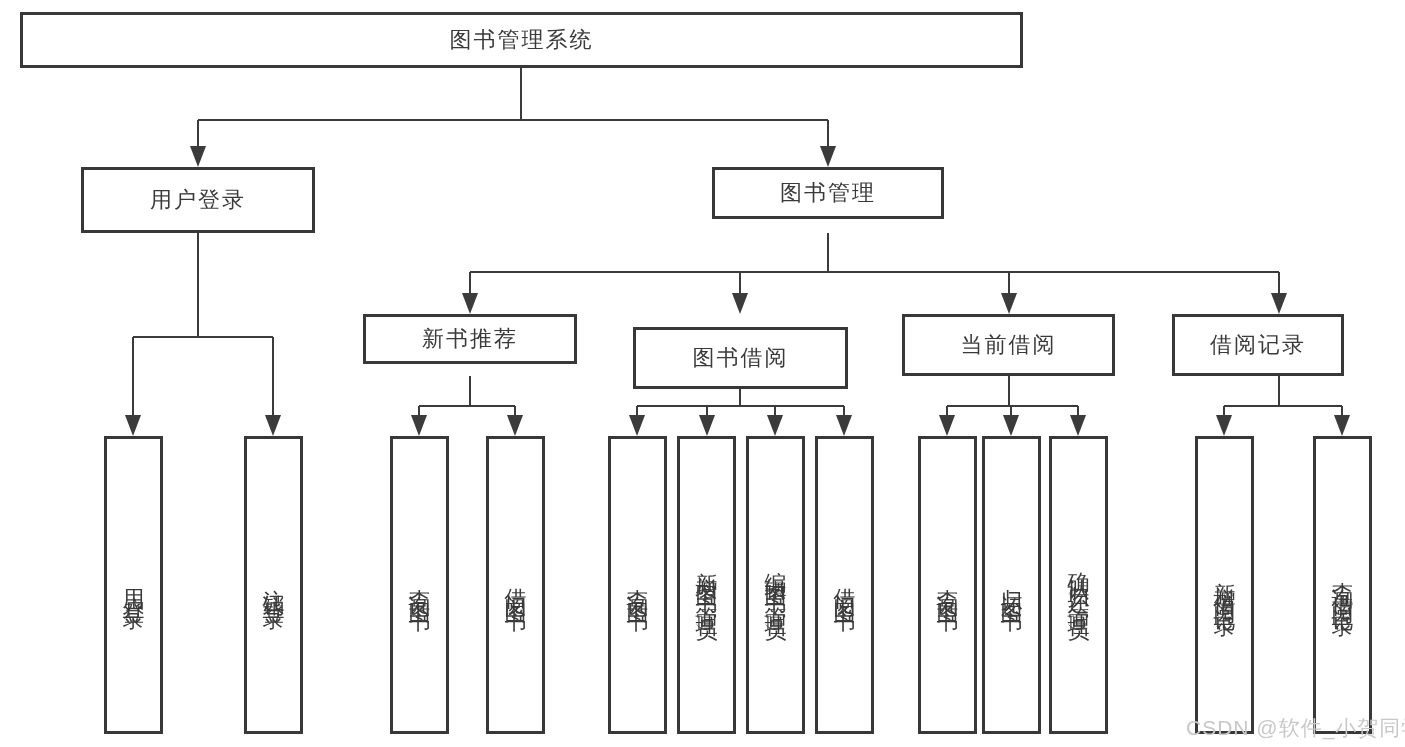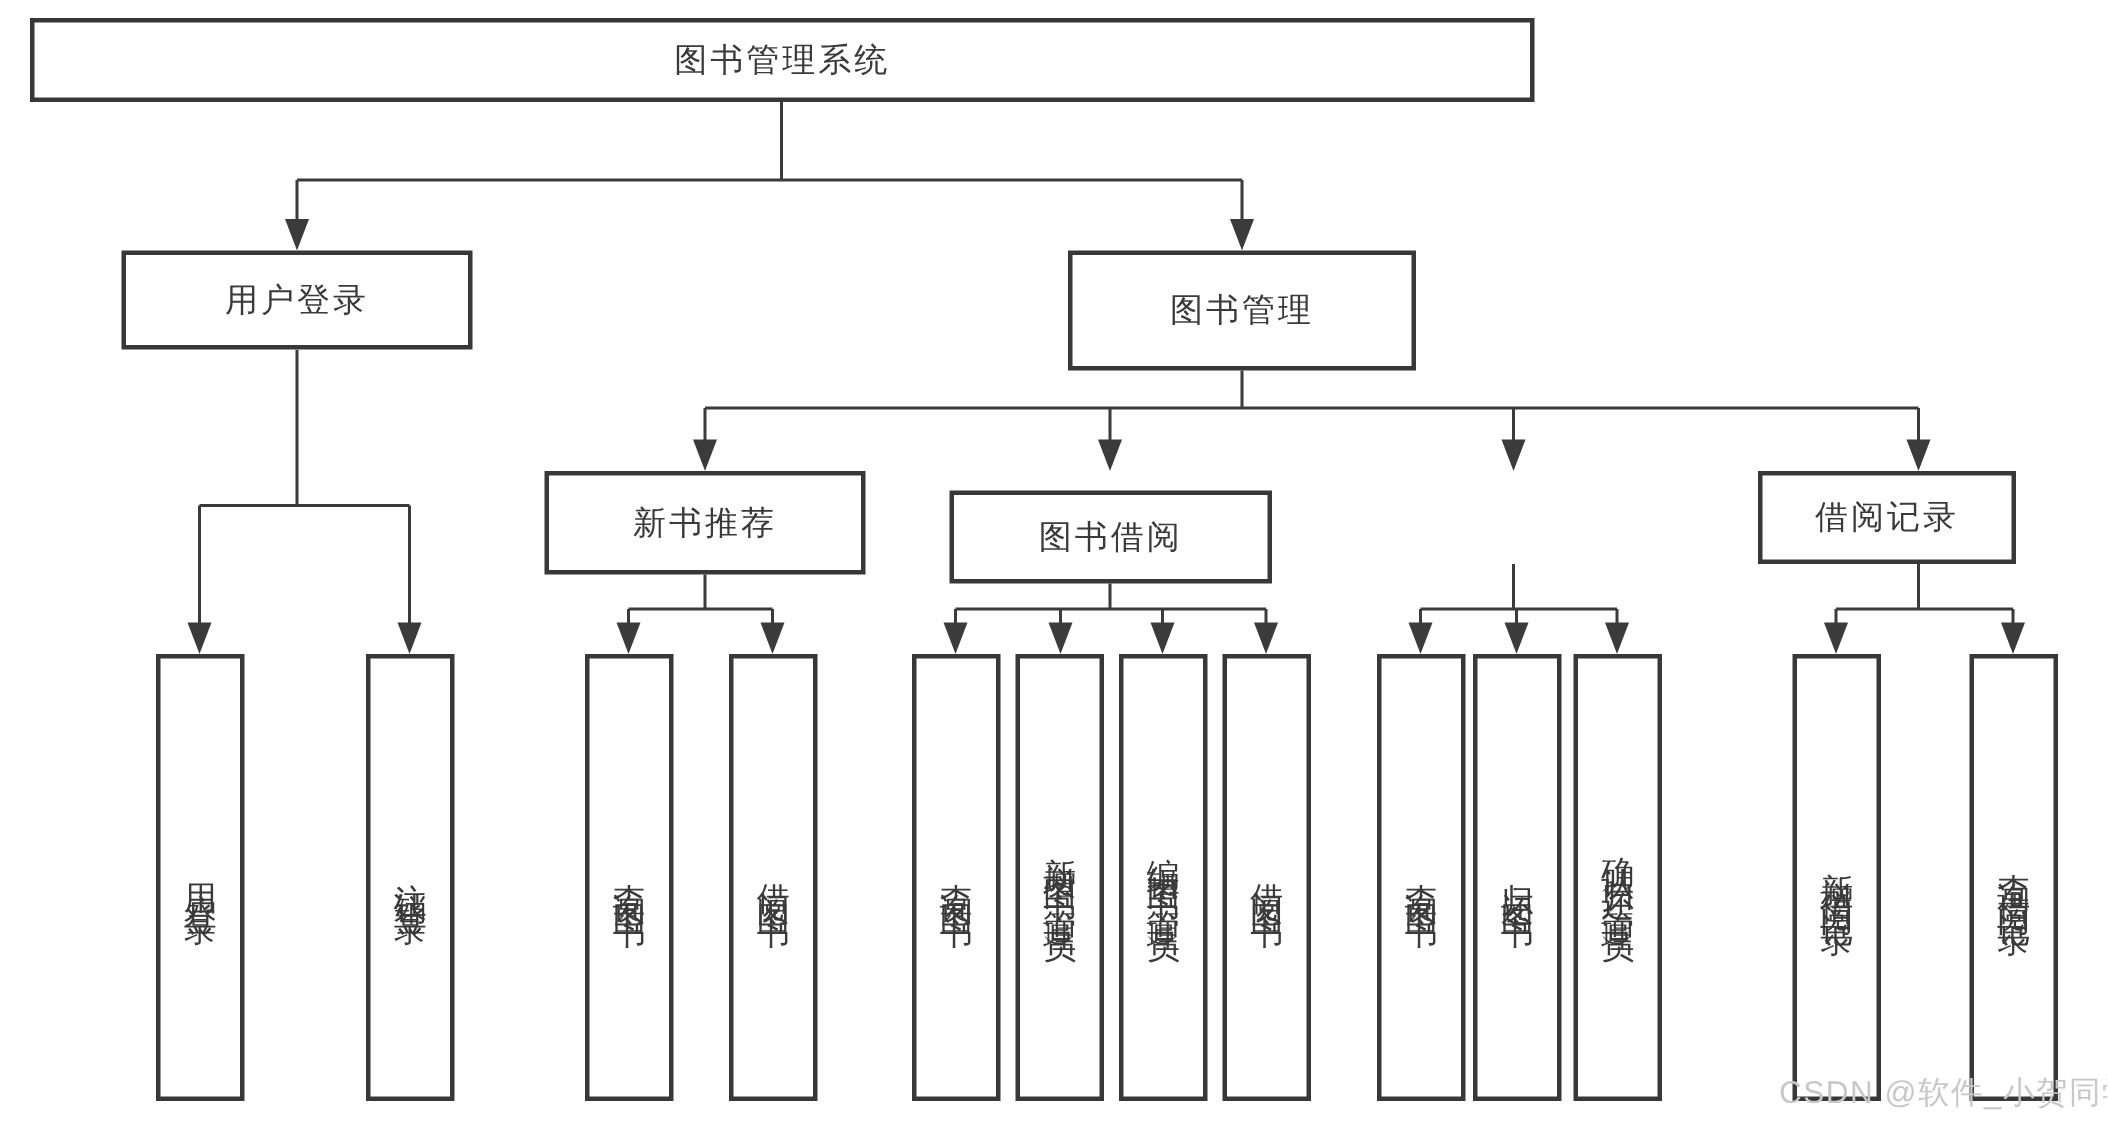--- a/index.html
+++ b/index.html
@@ -68,24 +68,25 @@
     <g>
       <path d="M1279 376 V406 M1224 406 H1342 M1224 406 V419 M1342 406 V419"></path>
       <polygon fill="#3b3b3b" stroke="none" points="1216,415 1232,415 1224,436"></polygon>
       <polygon fill="#3b3b3b" stroke="none" points="1334,415 1350,415 1342,436"></polygon>
     </g>
   </svg>
 
   <div class="node" style="left:20px;top:12px;width:1003px;height:56px;">图书管理系统</div>
 
   <div class="node" style="left:81px;top:167px;width:234px;height:66px;">用户登录</div>
-  <div class="node" style="left:712px;top:167px;width:232px;height:80px;">图书管理</div>
+  <div class="node" style="left:712px;top:167px;width:232px;height:52px;">图书管理</div>
 
-  <div class="node" style="left:363px;top:314px;width:214px;height:69px;">新书推荐</div>
+  <div class="node" style="left:363px;top:314px;width:214px;height:50px;">新书推荐</div>
   <div class="node" style="left:633px;top:327px;width:215px;height:62px;">图书借阅</div>
+  <div class="node" style="left:902px;top:314px;width:213px;height:62px;">当前借阅</div>
   <div class="node" style="left:1172px;top:314px;width:172px;height:62px;">借阅记录</div>
 
   <div class="leaf" style="left:104px;">用户登录</div>
   <div class="leaf" style="left:244px;">注销登录</div>
 
   <div class="leaf" style="left:390px;">查询图书</div>
   <div class="leaf" style="left:486px;">借阅图书</div>
 
   <div class="leaf" style="left:608px;">查询图书</div>
   <div class="leaf" style="left:677px;">新增图书（管理员）</div>

